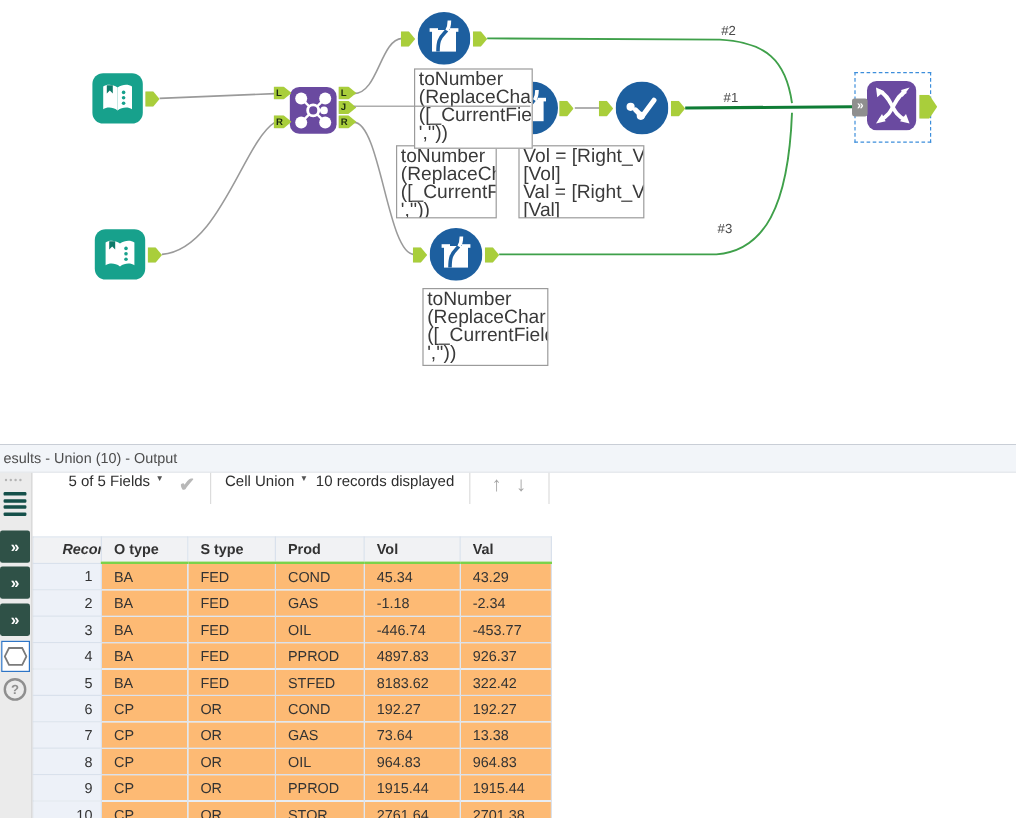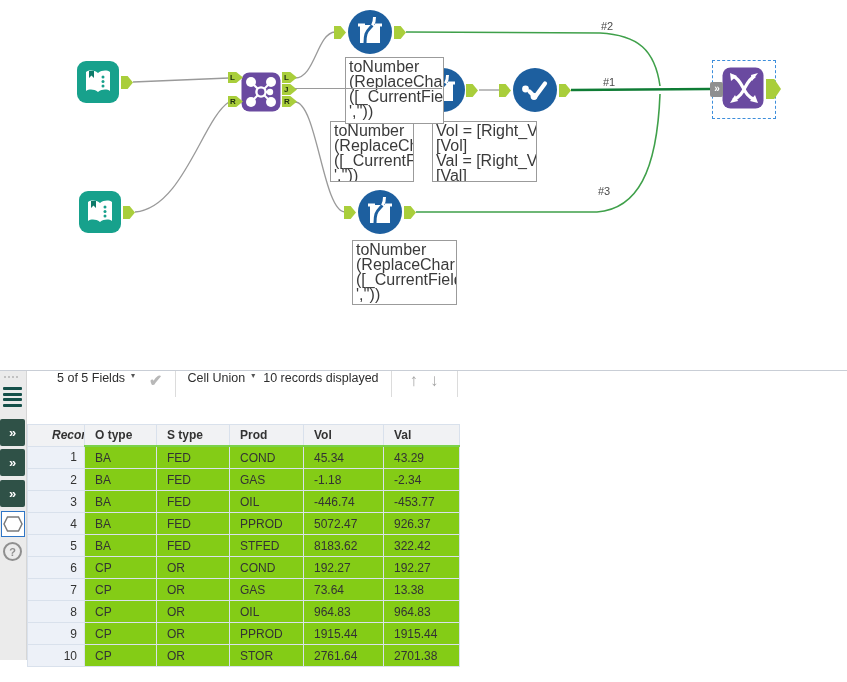--- a/index.html
+++ b/index.html
@@ -52,21 +52,21 @@
            font-size:12.5px;color:#2e2e2e;}
   .toolbar .gap{width:8px;}
   .sep{width:1px;height:26px;background:#dcdcdc;margin:0 12px;}
   .caret{font-size:8px;color:#555;margin-left:6px;}
   .check{color:#b8b8b8;font-size:16px;font-weight:bold;margin-left:14px;}
   .arr{color:#a5a5a5;font-size:17px;margin:0 6px;}
   table.grid{border-collapse:collapse;font-size:12px;color:#333;table-layout:fixed;width:432px;}
   .grid th{height:20px;background:#f1f2f4;font-weight:700;text-align:left;padding:0 0 0 10px;
            border:1px solid #d9e1ec;border-bottom:2px solid #7bd24a;overflow:hidden;}
   .grid th.rec{border-bottom:1px solid #d9e1ec;padding-left:24px;font-style:italic;}
-  .grid td{height:21px;background:#84cc16;border:1px solid #d9e1ec;padding:0 0 0 10px;overflow:hidden;}
+  .grid td{height:21px;background:#fdba74;border:1px solid #d9e1ec;padding:0 0 0 10px;overflow:hidden;}
   .grid td.recnum{background:#edf1f8;text-align:right;padding:0 7px 0 0;}
 </style>
 </head>
 <body>
 
 <div class="screen">
 
   <div class="canvas">
 
     <svg class="wires" width="847" height="370">
@@ -212,20 +212,21 @@
 ',''))</div>
 
     <div class="wire-over" style="left:295px;top:88px;width:147px;"></div>
 
     <div class="conn-label" style="left:601px;top:20px;">#2</div>
     <div class="conn-label" style="left:603px;top:76px;">#1</div>
     <div class="conn-label" style="left:598px;top:185px;">#3</div>
   </div>
 
   <div class="results">
+    <div class="res-title">esults - Union (10) - Output</div>
     <div class="res-body">
 
       <div class="strip">
         <div class="dots">
             <i></i>
             <i></i>
             <i></i>
             <i></i>
           </div>
         <div class="burger">
@@ -303,21 +304,21 @@
                 <td>FED</td>
                 <td>OIL</td>
                 <td>-446.74</td>
                 <td>-453.77</td>
               </tr>
               <tr>
                 <td class="recnum">4</td>
                 <td>BA</td>
                 <td>FED</td>
                 <td>PPROD</td>
-                <td>5072.47</td>
+                <td>4897.83</td>
                 <td>926.37</td>
               </tr>
               <tr>
                 <td class="recnum">5</td>
                 <td>BA</td>
                 <td>FED</td>
                 <td>STFED</td>
                 <td>8183.62</td>
                 <td>322.42</td>
               </tr>

